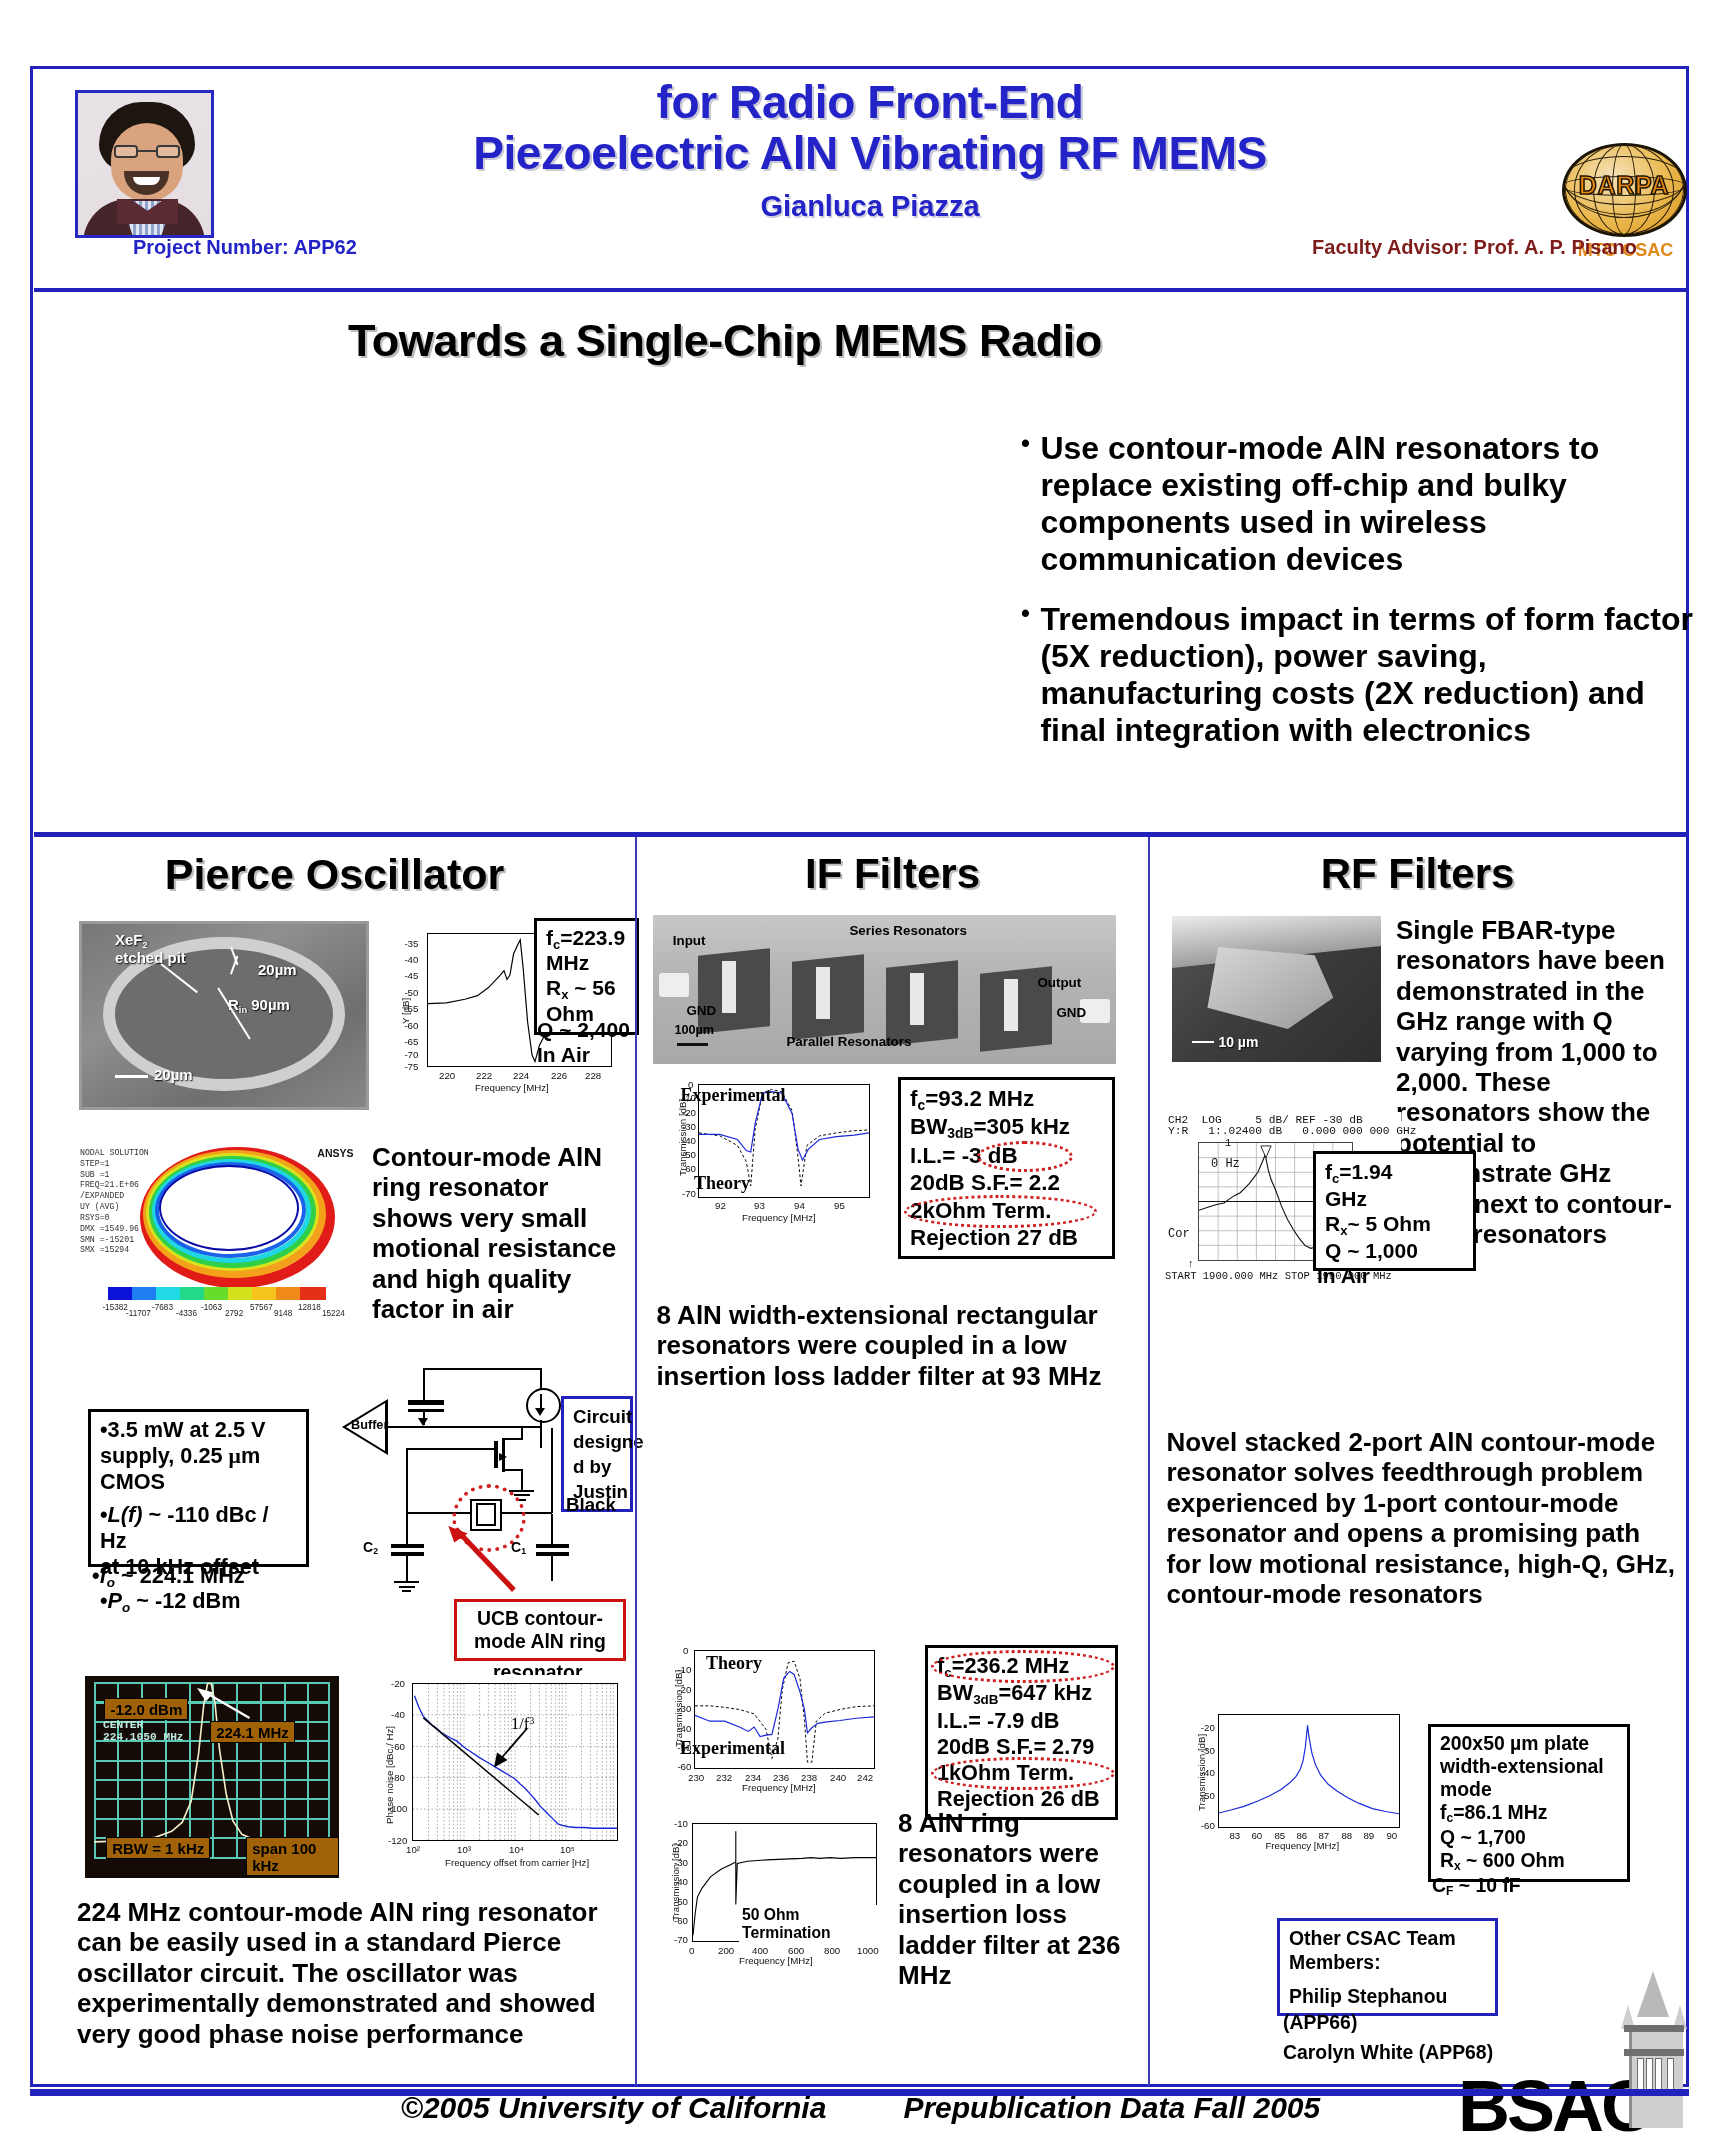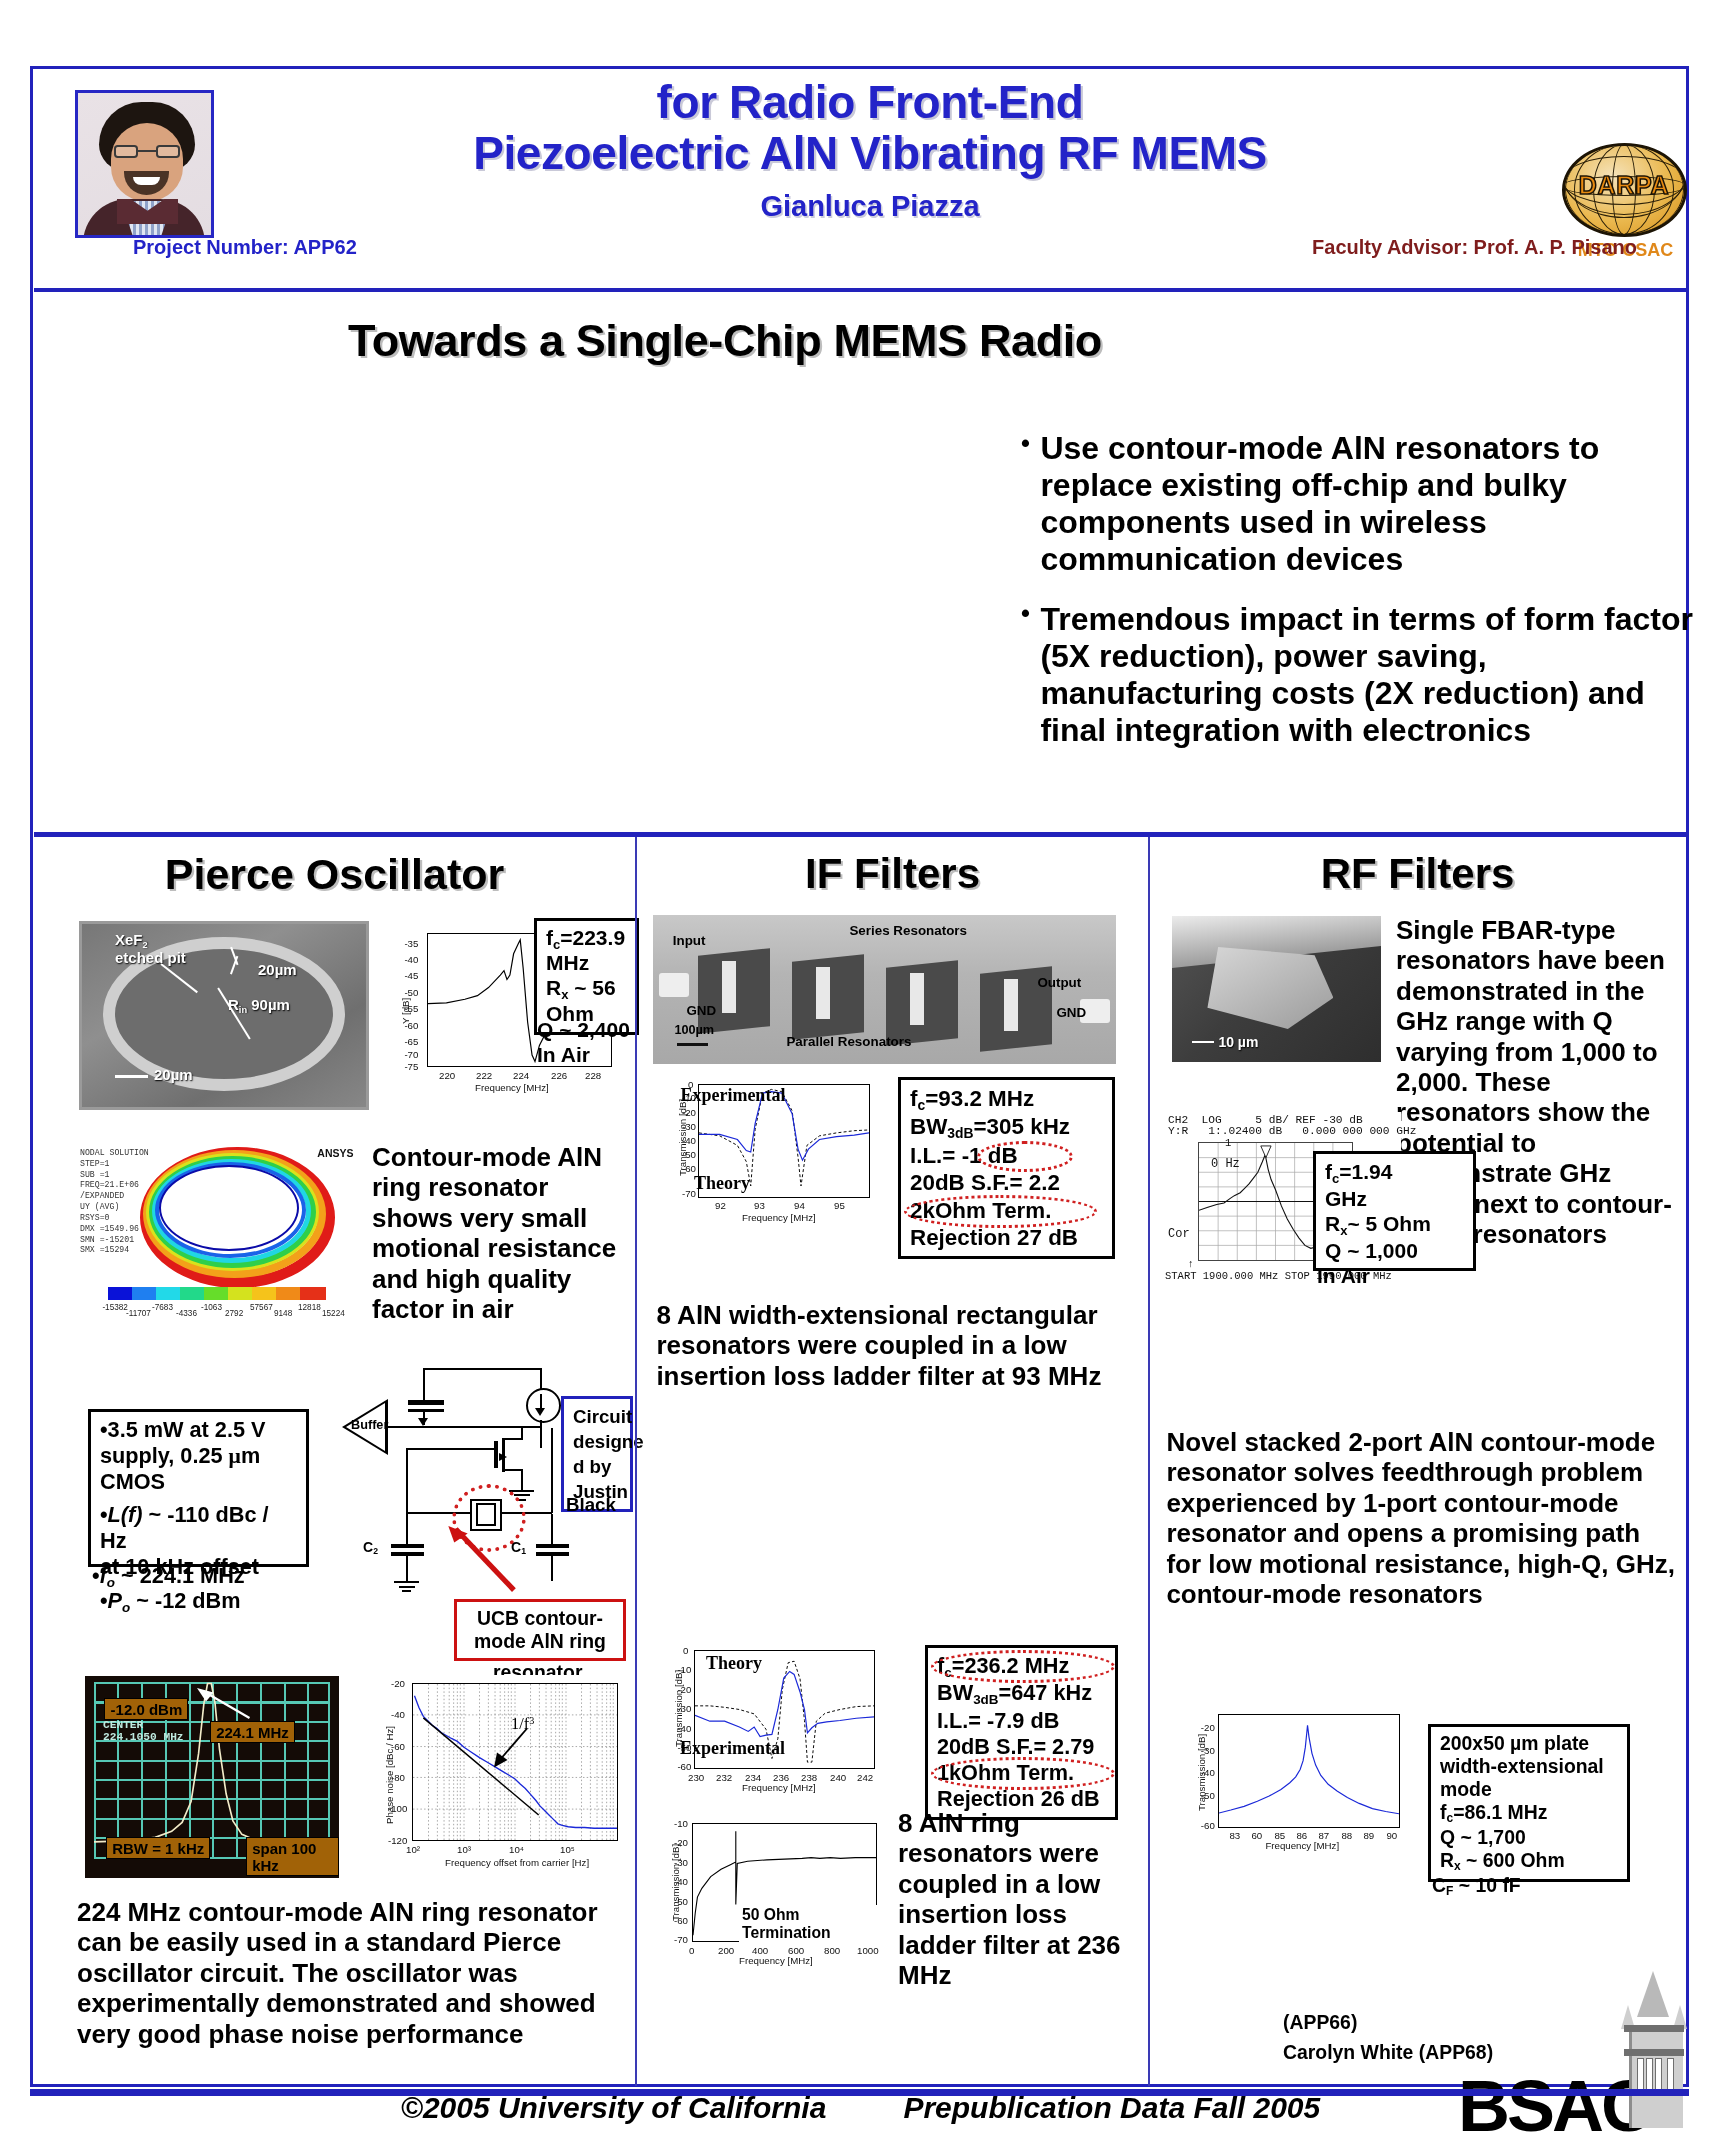--- a/index.html
+++ b/index.html
@@ -533,21 +533,21 @@
       <div class="tick" style="left:136px;top:124px;">94</div>
       <div class="tick" style="left:176px;top:124px;">95</div>
       <div class="axlab" style="left:84px;top:136px;">Frequency [MHz]</div>
       <div style="position:absolute;left:22.4px;top:9px;font-size:18px;font-weight:bold;font-family:'Liberation Serif',serif;">Experimental</div>
       <div style="position:absolute;left:36px;top:97px;font-size:18px;font-weight:bold;font-family:'Liberation Serif',serif;">Theory</div>
     </div>
 
     <div class="kbox" style="position:absolute;left:261px;top:240px;width:217px;font-size:22.4px;line-height:1.22;">
       <div><span>f</span><sub>c</sub><span>=93.2 MHz</span></div>
       <div><span>BW</span><sub>3dB</sub><span>=305 kHz</span></div>
-      <div style="position:relative;"><span>I.L.= -1 dB</span>
+      <div style="position:relative;"><span>I.L.= -3 dB</span>
         <span style="position:absolute;left:67px;top:-1.5px;width:90px;height:25.4px;border:3px dotted #d02020;border-radius:50%;"></span>
       </div>
       <div>20dB S.F.= 2.2</div>
       <div style="position:relative;"><span>2kOhm Term.</span>
         <span style="position:absolute;left:-6px;top:-2.2px;width:187px;height:27px;border:3px dotted #d02020;border-radius:50%;"></span>
       </div>
       <div>Rejection 27 dB</div>
     </div>
 
     <div class="btext" style="position:absolute;left:19.4px;top:463px;width:464px;">8 AlN width-extensional rectangular resonators were coupled in a low insertion loss ladder filter at 93 MHz</div>
@@ -702,20 +702,26 @@
       <div>width-extensional</div>
       <div>mode</div>
       <div><span>f</span><sub>c</sub><span>=86.1 MHz</span></div>
       <div>Q ~ 1,700</div>
       <div><span>R</span><sub>x</sub><span> ~ 600 Ohm</span></div>
     </div>
     <div style="position:absolute;left:282px;top:1037px;font-size:19.4px;font-weight:bold;">
       <span>C</span><sub>F</sub><span> ~ 10 fF</span>
     </div>
 
+    <div class="kbox blue" style="position:absolute;left:127px;top:1081px;width:221px;font-size:19.4px;line-height:1.28;">
+      <div>Other CSAC Team</div>
+      <div>Members:</div>
+      <div style="height:9px"></div>
+      <div>Philip Stephanou</div>
+    </div>
     <div style="position:absolute;left:133px;top:1174px;font-size:19.4px;font-weight:bold;">(APP66)</div>
     <div style="position:absolute;left:133px;top:1204px;font-size:19.4px;font-weight:bold;">Carolyn White (APP68)</div>
   </div>
 
   <div class="bsac">
     <div class="word">BSAC</div>
     <div class="tower">
       <div class="spire"></div>
       <div class="mini" style="left:3px;"></div>
       <div class="mini" style="right:3px;"></div>

